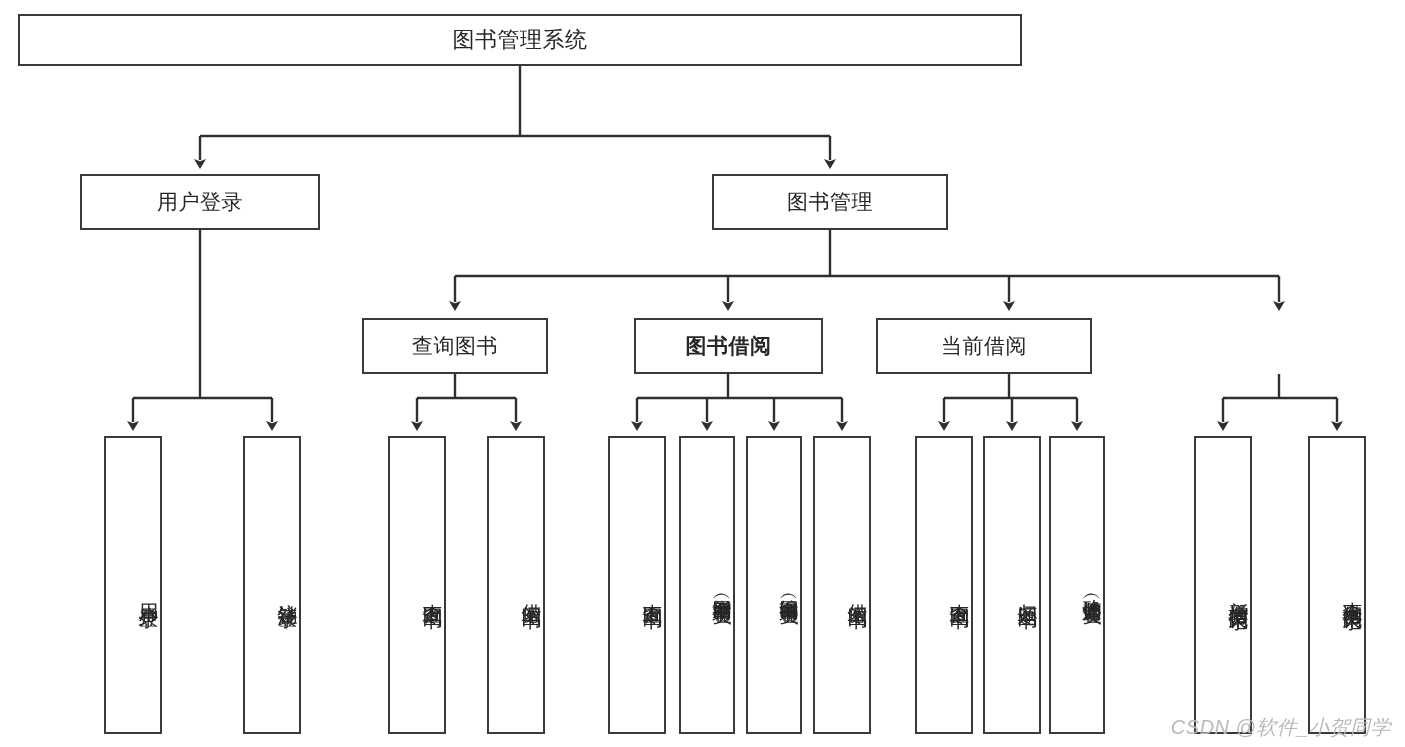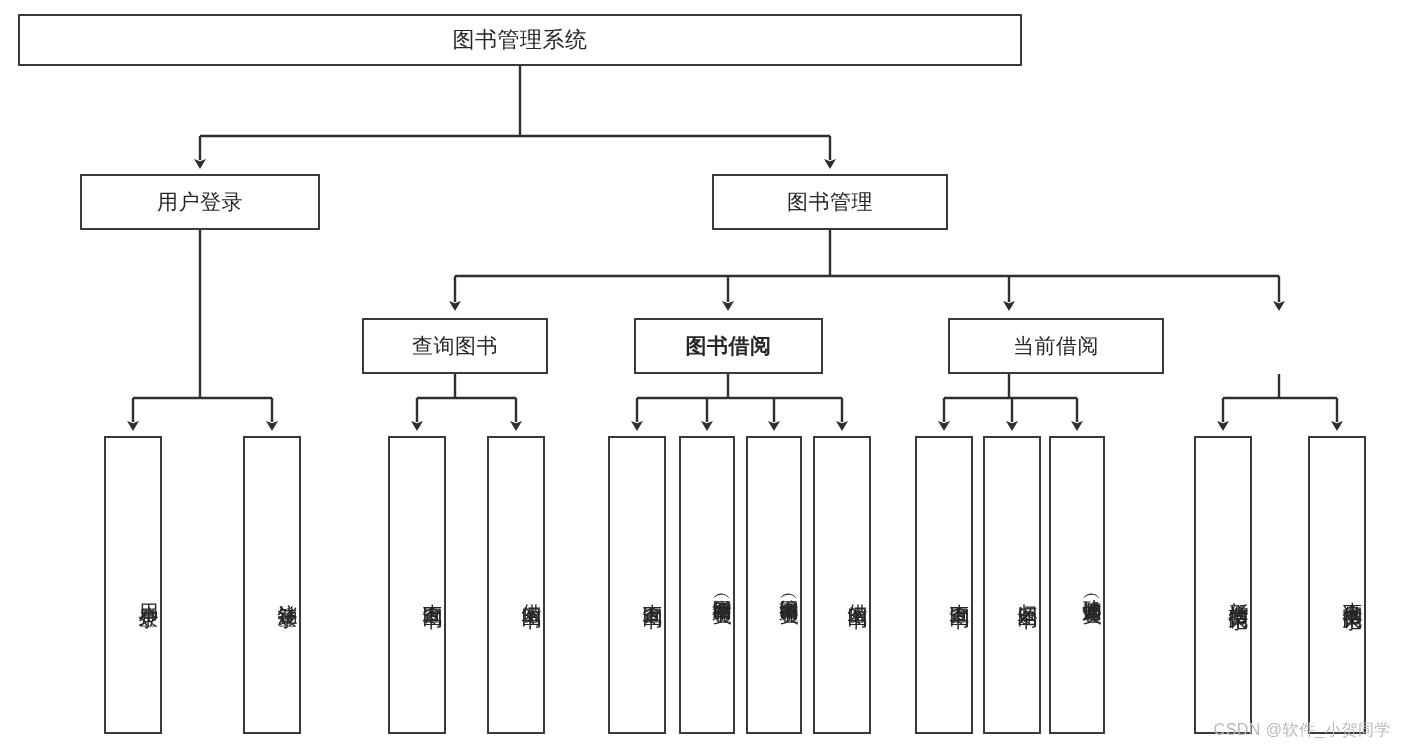--- a/index.html
+++ b/index.html
@@ -55,24 +55,25 @@
   }
   .node.vert.tall {
     padding-top: 6px;
     font-size: 19px;
     letter-spacing: 1px;
   }
   .watermark {
     position: absolute;
     right: 14px;
     bottom: 6px;
-    font-size: 16px;
+    font-size: 20px;
     color: #b9b9b9;
     white-space: nowrap;
     letter-spacing: 0.5px;
+    font-style: italic;
   }
 </style>
 </head>
 <body>
 
 <div id="canvas">
 
   <svg id="wires" viewBox="0 0 1405 747" xmlns="http://www.w3.org/2000/svg">
     <defs>
       <marker id="arrow" markerWidth="10" markerHeight="12" refX="1" refY="6" orient="auto" markerUnits="userSpaceOnUse">
@@ -123,21 +124,21 @@
     </g>
   </svg>
 
   <div class="node root horiz" style="left:18px; top:14px; width:1004px; height:52px;">图书管理系统</div>
 
   <div class="node horiz" style="left:80px; top:174px; width:240px; height:56px;">用户登录</div>
   <div class="node horiz" style="left:712px; top:174px; width:236px; height:56px;">图书管理</div>
 
   <div class="node horiz" style="left:362px; top:318px; width:186px; height:56px;">查询图书</div>
   <div class="node horiz" style="left:634px; top:318px; width:189px; height:56px;font-weight:bold;">图书借阅</div>
-  <div class="node horiz" style="left:948px; top:318px; width:216px; height:56px;">当前借阅</div>
+  <div class="node horiz" style="left:876px; top:318px; width:216px; height:56px;">当前借阅</div>
 
   <div class="node vert" style="left:104px; top:436px; width:58px; height:298px;">用户登录</div>
   <div class="node vert" style="left:243px; top:436px; width:58px; height:298px;">注销登录</div>
 
   <div class="node vert" style="left:388px; top:436px; width:58px; height:298px;">查询图书</div>
   <div class="node vert" style="left:487px; top:436px; width:58px; height:298px;">借阅图书</div>
 
   <div class="node vert" style="left:608px; top:436px; width:58px; height:298px;">查询图书</div>
   <div class="node vert tall" style="left:679px; top:436px; width:56px; height:298px;">新增图书（管理员）</div>
   <div class="node vert tall" style="left:746px; top:436px; width:56px; height:298px;">编辑图书（管理员）</div>

